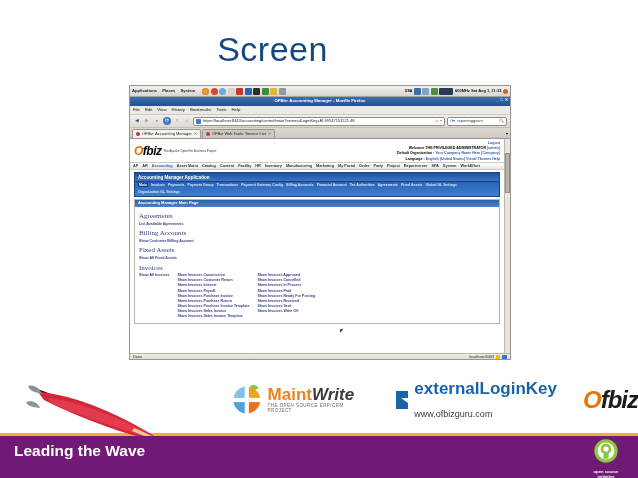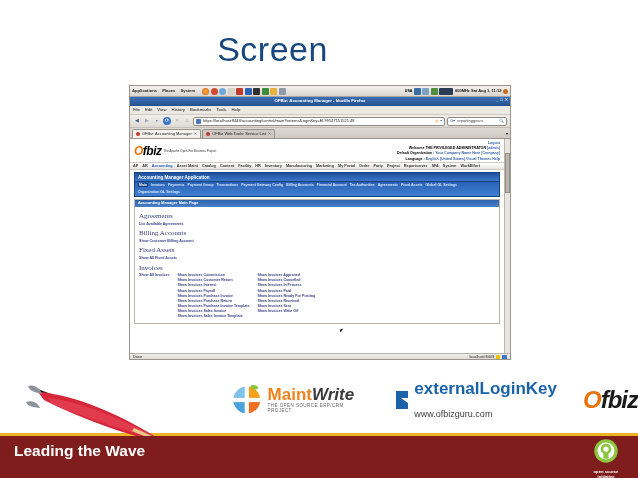--- a/index.html
+++ b/index.html
@@ -160,21 +160,21 @@
     position: absolute; left: 210px; top: 190px;
     width: 0; height: 0;
     border-left: 4px solid #222; border-bottom: 3px solid transparent;
     border-top: 0; transform: rotate(-20deg);
   }
 
   
   .footer { position: absolute; left: 0; bottom: 0; width: 638px; height: 108px; }
   .footer-top { position: relative; height: 63px; background: #fff; }
   .gold-rule { height: 3px; background: #f0b323; width: 100%; }
-  .footer-band { height: 42px; background: #7f1d1d; position: relative; }
+  .footer-band { height: 42px; background: #701a75; position: relative; }
   .tagline {
     position: absolute; left: 14px; top: 6px;
     color: #fff; font-size: 15.5px; font-weight: bold; line-height: 1.15;
   }
 
   .feather { position: absolute; left: 14px; top: 6px; width: 170px; height: 72px; }
 
   .brand-row { position: absolute; left: 230px; top: 10px; display: flex; align-items: center; gap: 26px; }
   .brand { display: flex; align-items: center; gap: 4px; }
   .og-mark { width: 34px; height: 34px; position: relative; }

